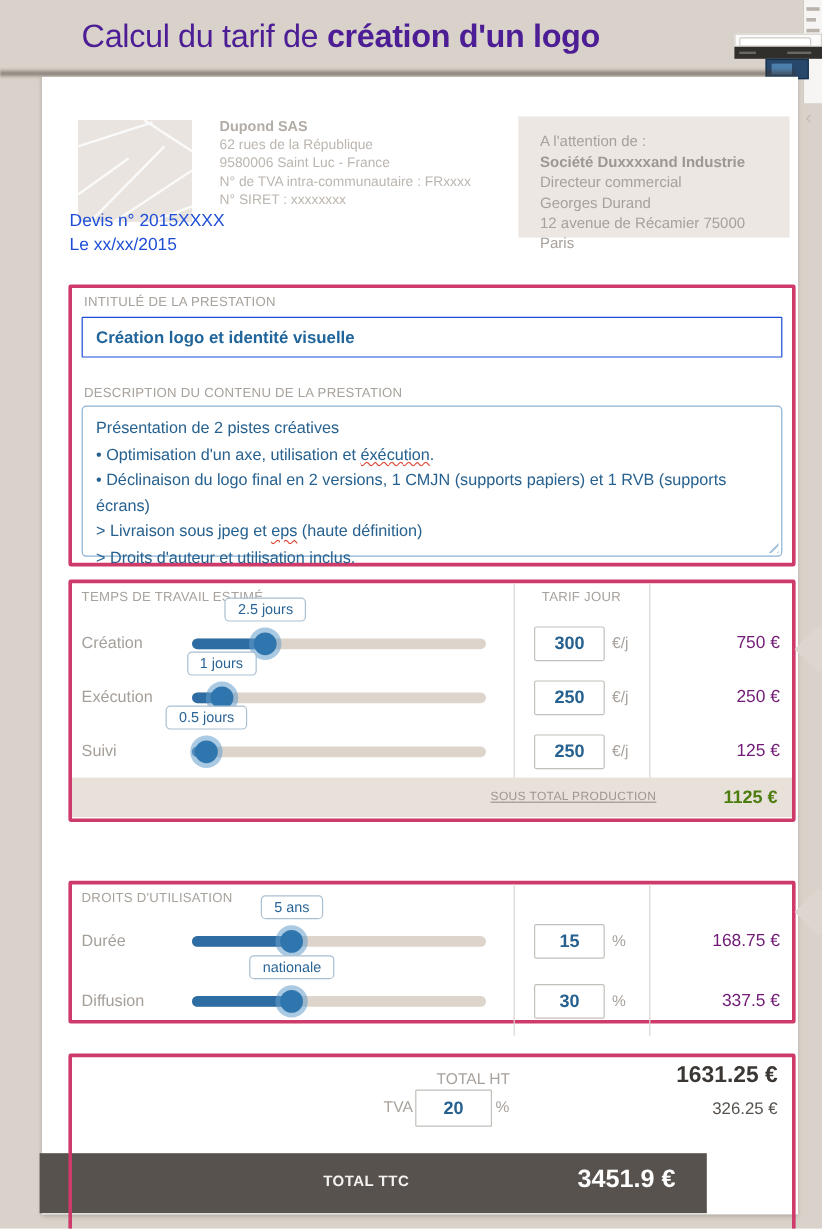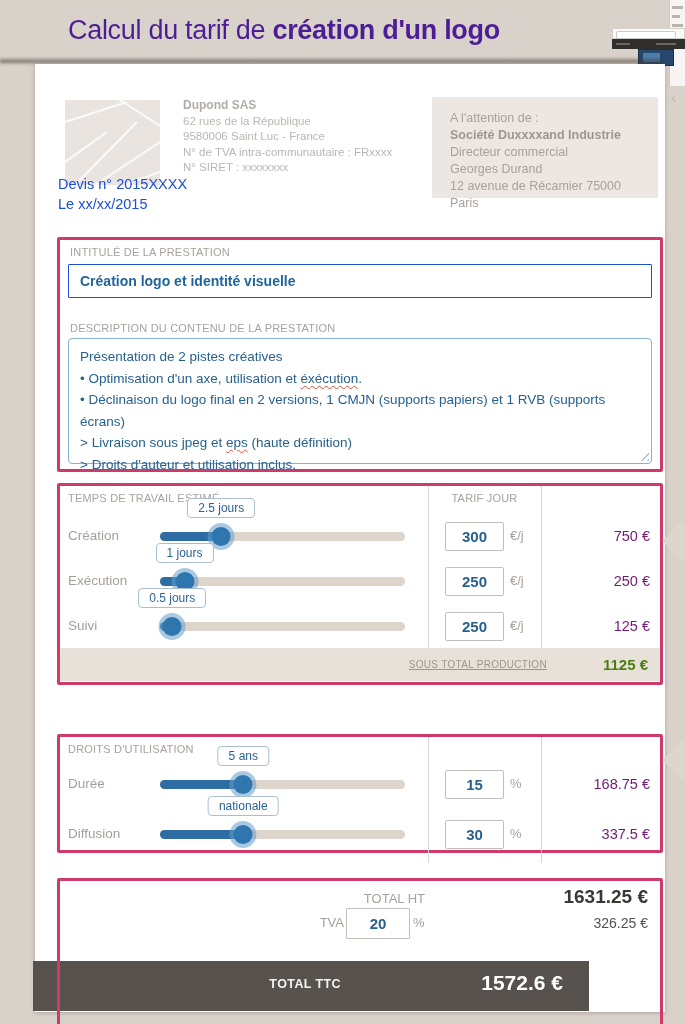--- a/index.html
+++ b/index.html
@@ -262,19 +262,19 @@
       <span class="ht-value">1631.25 €</span>
       <span class="tva-label">TVA</span>
       <input class="tva-input" value="20" style="">
       <span class="tva-unit">%</span>
       <span class="tva-value">326.25 €</span>
     </div>
   </div>
 
   <div class="abs ttc-bar" style="z-index:2;">
     <span class="ttc-label">TOTAL TTC</span>
-    <span class="ttc-value">1572.6 €</span>
+    <span class="ttc-value">3451.9 €</span>
   </div>
 
   <div class="abs diamond" style="left:668px;top:527px;"></div>
   <div class="abs diamond" style="left:668px;top:746px;"></div>
 
 </div>
 
 </body></html>

